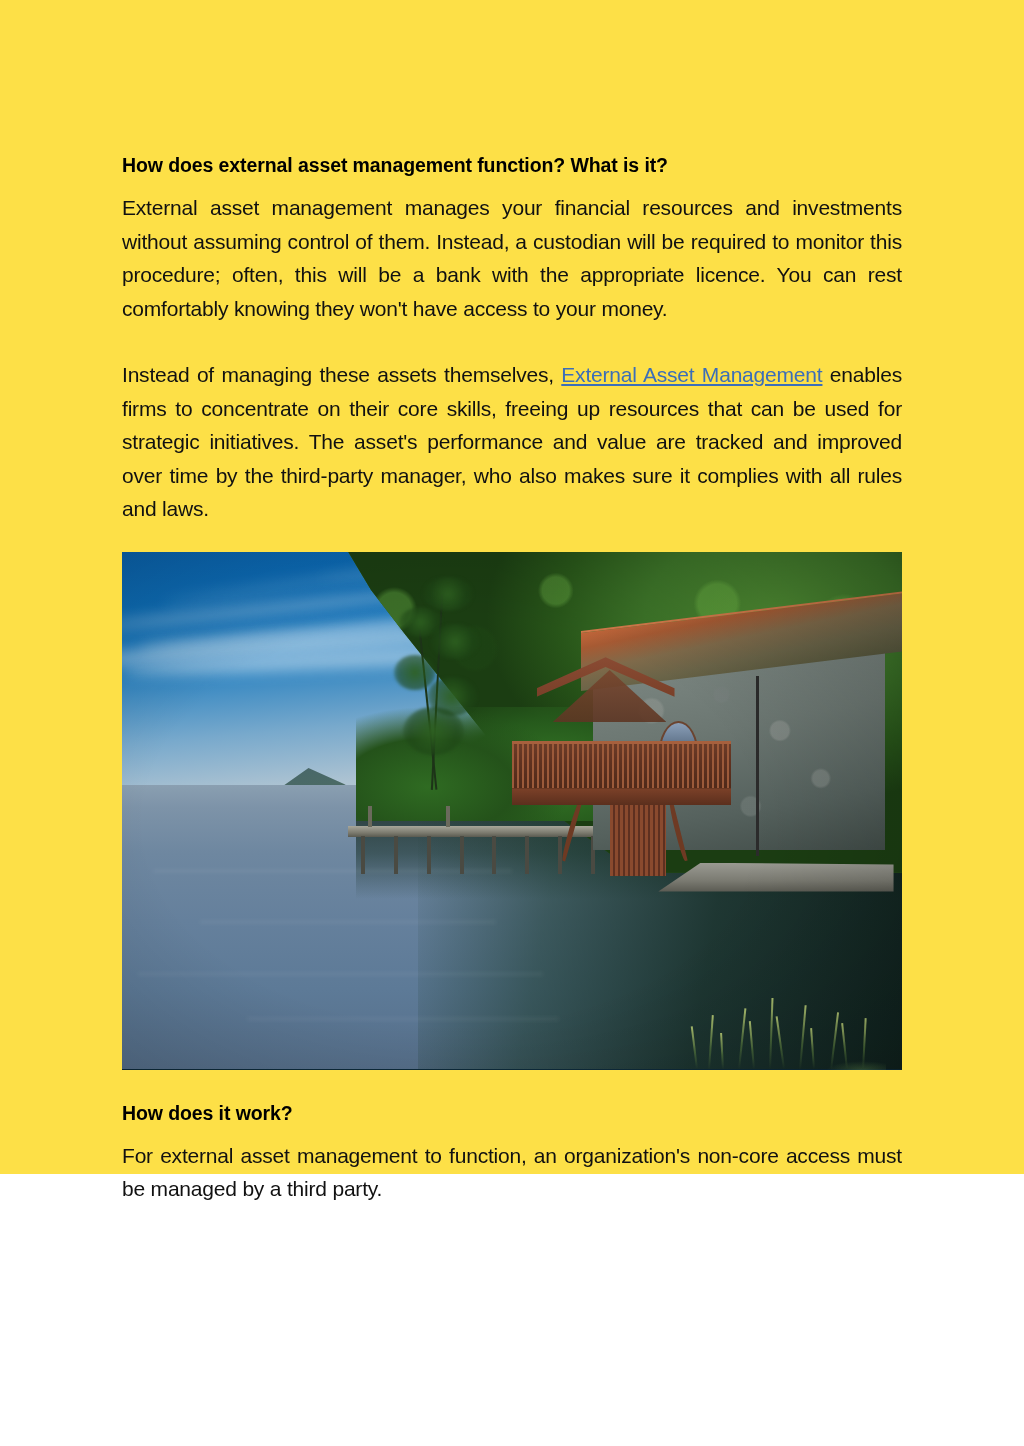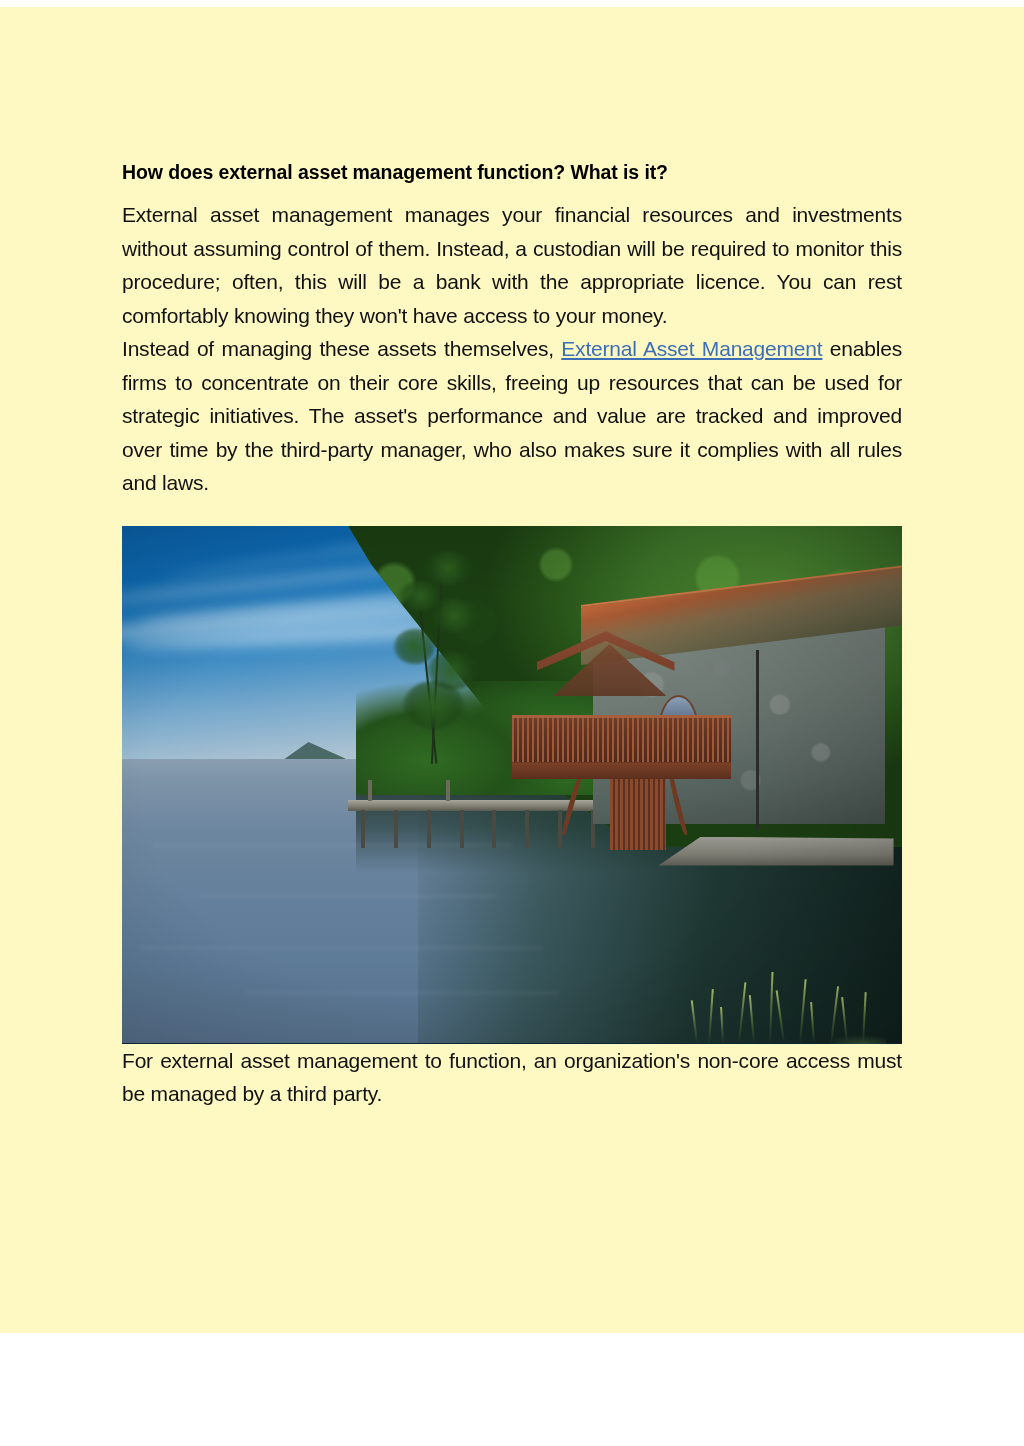--- a/index.html
+++ b/index.html
@@ -10,24 +10,24 @@
   body {
     width: 1024px;
     height: 1446px;
     position: relative;
     font-family: "Liberation Sans", sans-serif;
     color: #000000;
     overflow: hidden;
   }
   .page {
     position: absolute;
-    left: 0; top: 7px;
+    left: 0; top: 0;
     width: 1024px;
-    height: 1326px;
-    background: #fef9c3;
+    height: 1174px;
+    background: #fde047;
   }
   .content {
     position: absolute;
     left: 122px;
     top: 152px;
     width: 780px;
   }
   h2.heading {
     font-size: 19.5px;
     font-weight: bold;
@@ -39,20 +39,21 @@
   p.body-text {
     font-size: 21px;
     line-height: 33.5px;
     margin: 0;
     text-align: justify;
     text-justify: inter-word;
     color: #111;
     letter-spacing: -0.2px;
   }
   p.body-text.gap-above {
+    margin-top: 33px;
   }
   a.inline-link {
     color: #3C6EB8;
     text-decoration: underline;
     text-underline-offset: 2px;
   }
   
   .photo-wrap {
     margin-top: 26px;
     width: 780px;
@@ -396,17 +397,18 @@
           <div class="reed" style="left:64%; height:50%; transform:rotate(-4deg)"></div>
           <div class="reed" style="left:72%; height:70%; transform:rotate(7deg)"></div>
           <div class="reed" style="left:80%; height:56%; transform:rotate(-6deg)"></div>
           <div class="reed" style="left:88%; height:62%; transform:rotate(3deg)"></div>
         </div>
 
         <div class="vignette"></div>
       </div>
     </div>
 
+    <h2 class="heading" style="margin-top:30px;">How does it work?</h2>
 
     <p class="body-text">For external asset management to function, an organization's non-core access must be managed by a third party.</p>
 
   </div>
 </div>
 
 </body></html>

